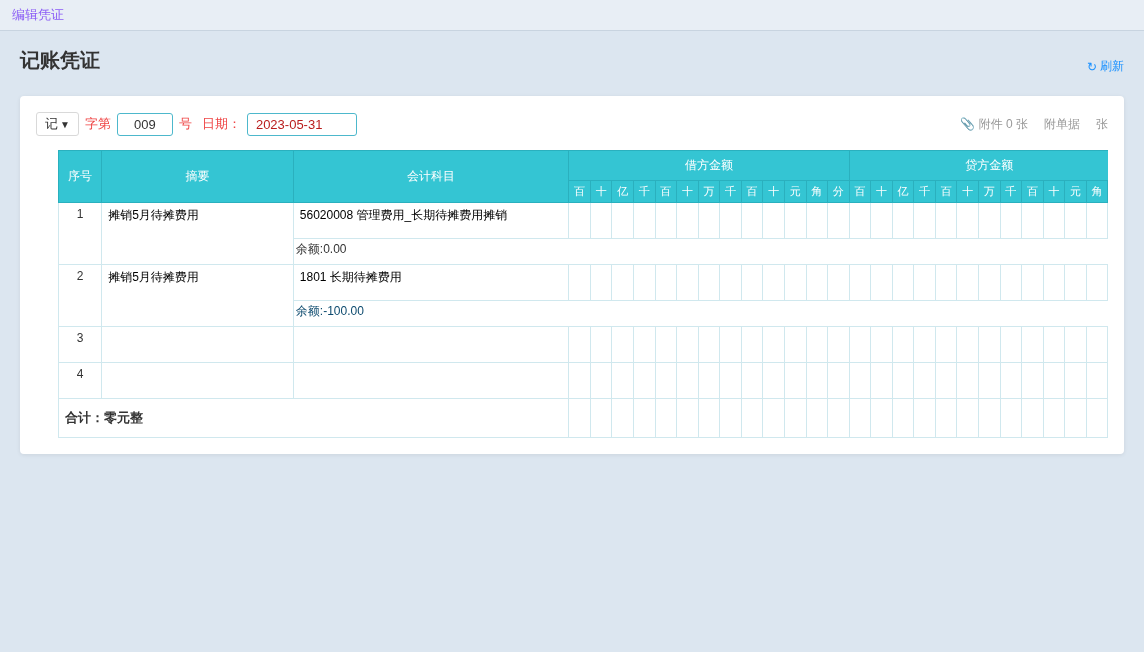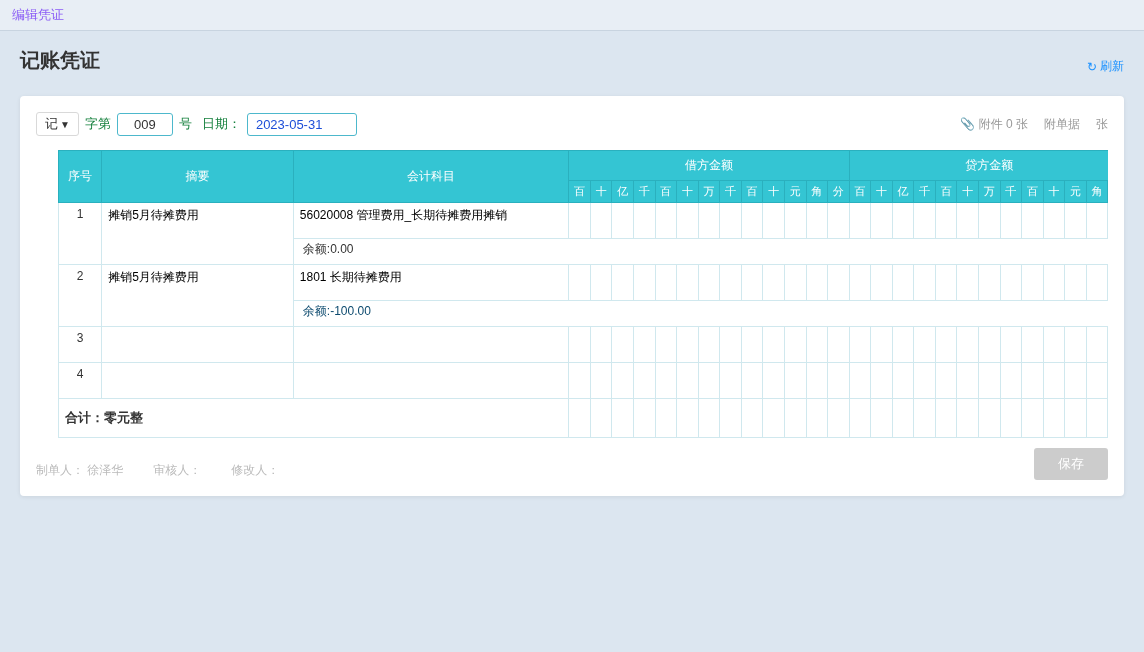--- a/index.html
+++ b/index.html
@@ -51,21 +51,21 @@
       align-items: center;
       margin-bottom: 14px;
       gap: 10px;
     }
     .header-row .field-group {
       display: flex;
       align-items: center;
       gap: 6px;
     }
     .header-row .label {
-      color: #15803d;
+      color: #ef4444;
       font-size: 13px;
     }
     .dropdown-btn {
       display: flex;
       align-items: center;
       gap: 2px;
       background: #fff;
       border: 1px solid #d9d9d9;
       border-radius: 3px;
       padding: 2px 8px;
@@ -80,21 +80,21 @@
       font-size: 13px;
       color: #333;
       width: 56px;
       text-align: center;
     }
     .date-input {
       border: 1px solid #4db8cc;
       border-radius: 3px;
       padding: 3px 8px;
       font-size: 13px;
-      color: #1d4ed8;
+      color: #b91c1c;
       width: 110px;
     }
     .spacer { flex: 1; }
     .attach-info {
       display: flex;
       align-items: center;
       gap: 16px;
       color: #999;
       font-size: 12px;
     }
@@ -142,21 +142,21 @@
       width: 22px;
       text-align: center;
       padding: 4px 1px;
       font-size: 11px;
     }
     .row-main td {
       height: 36px;
     }
     .row-balance td {
       border-top: none;
-      padding: 2px 6px 6px 9px;
+      padding: 2px 6px 6px 2px;
       font-size: 12px;
       color: #333;
     }
     .balance-red { color: #0c4a6e; }
     .balance-text { font-size: 12px; }
     .total-row td {
       padding: 10px 6px;
       font-size: 13px;
       font-weight: bold;
       color: #333;
@@ -482,32 +482,14 @@
             <td class="digit-col amount-cell"></td>
             <td class="digit-col amount-cell"></td>
             <td class="digit-col amount-cell"></td>
             <td class="digit-col amount-cell"></td>
             <td class="digit-col amount-cell"></td>
           </tr>
         </tbody>
       </table>
     </div>
 
-    <div style="display:flex; align-items:center; margin-top:10px;">
-      <div class="footer-row">
-        <span>
-          <span>制单人：</span>
-          <span>徐泽华</span>
-        </span>
-        <span>
-          <span>审核人：</span>
-          <span></span>
-        </span>
-        <span>
-          <span>修改人：</span>
-          <span></span>
-        </span>
-      </div>
-      <div style="flex:1;"></div>
-      <button class="save-btn">保存</button>
-    </div>
   </div>
 </div>
 
 </body></html>

